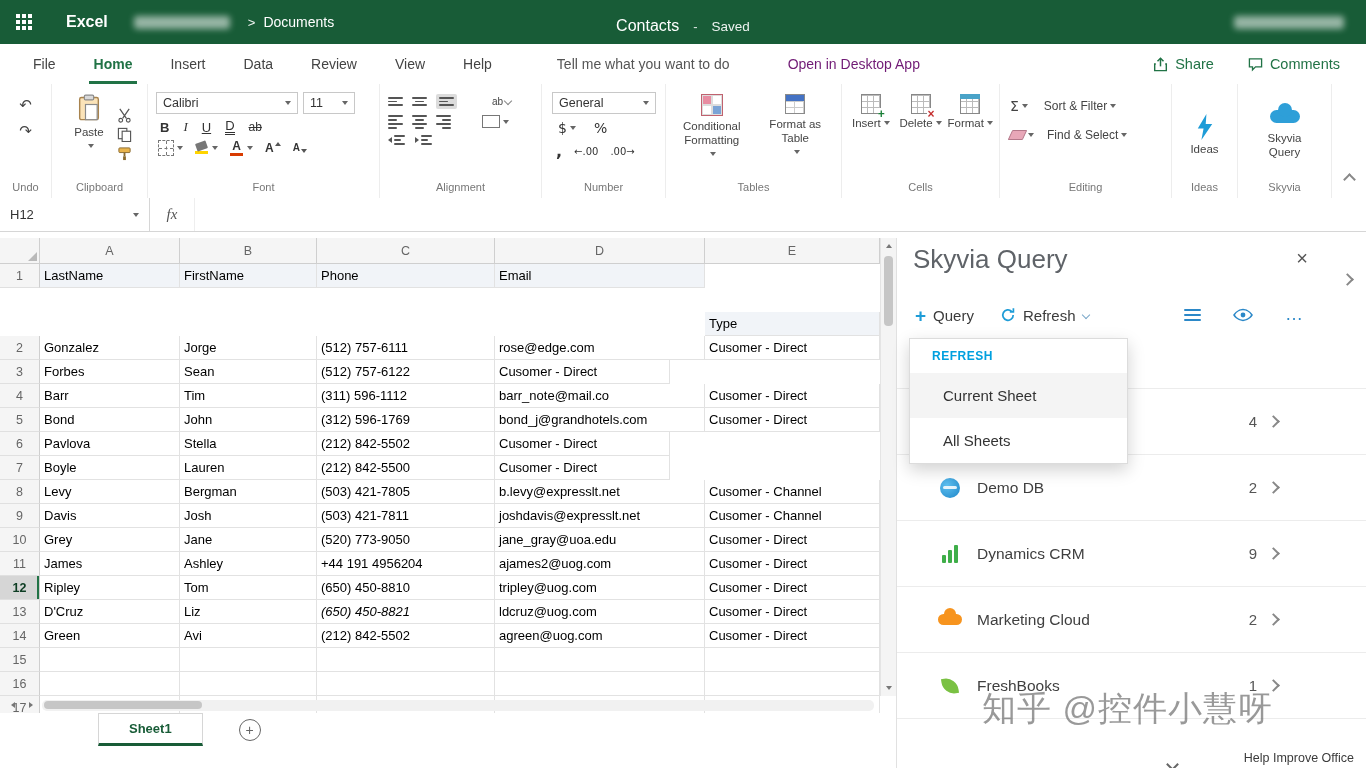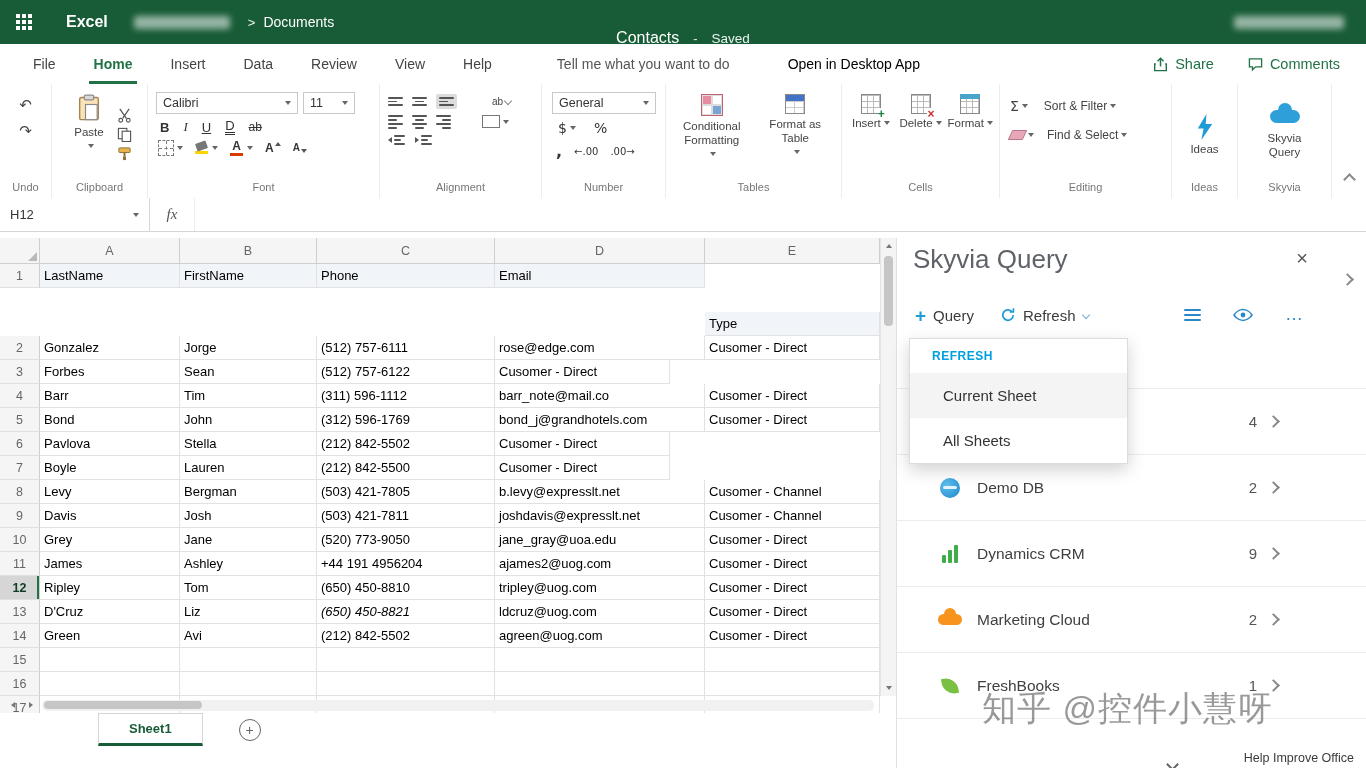--- a/index.html
+++ b/index.html
@@ -10,34 +10,34 @@
           display:flex;align-items:center}
   .waffle{width:48px;height:44px;display:flex;align-items:center;justify-content:center;cursor:pointer}
   .waffle .wgrid{display:grid;grid-template-columns:repeat(3,4px);grid-template-rows:repeat(3,4px);gap:2px}
   .waffle .wgrid b{background:#fff;display:block}
   .appname{font-size:16px;font-weight:700;margin:0 26px 0 18px}
   .redact{height:13px;border-radius:3px;background:rgba(255,255,255,.55);filter:blur(3px)}
   .r1{width:96px;margin-right:10px}
   .r2{width:110px;margin:0 22px 0 auto}
   .crumb-sep{margin:0 8px;font-size:13px;opacity:.95}
   .crumb{font-size:14px}
-  .doc-center{position:absolute;left:0;right:0;top:16px;height:44px;display:flex;align-items:center;
+  .doc-center{position:absolute;left:0;right:0;top:4px;height:44px;display:flex;align-items:center;
               justify-content:center;gap:14px;pointer-events:none}
   .doc-center .t{font-size:16px;pointer-events:auto}
   .doc-center .dash{font-size:13px;opacity:.85}
   .doc-center .saved{font-size:13.5px;opacity:.92;pointer-events:auto}
   
   .menurow{position:absolute;top:44px;left:0;right:0;height:40px;background:#fff;
            border-bottom:1px solid #e3e3e3;display:flex;align-items:center;font-size:14px}
   .mtabs{display:flex;align-items:stretch;height:100%;margin-left:14px}
   .mtab{display:flex;align-items:center;padding:0 19px;color:#444;cursor:pointer;position:relative}
   .mtab.active{color:#217346;font-weight:700}
   .mtab.active::after{content:'';position:absolute;left:14px;right:14px;bottom:0;height:3px;background:#217346}
   .tellme{color:#555;margin-left:46px;cursor:text}
-  .opendesk{color:#000000;margin-left:58px;cursor:pointer}
+  .opendesk{color:#701a75;margin-left:58px;cursor:pointer}
   .mright{margin-left:auto;display:flex;align-items:center;gap:34px;padding-right:26px}
   .mbtn{display:flex;align-items:center;gap:7px;color:#217346;font-size:14.5px;cursor:pointer}
   
   .ribbon{position:absolute;top:84px;left:0;right:0;height:114px;background:#fff;
           border-bottom:1px solid #d9d9d9;display:flex}
   .rgroup{display:flex;flex-direction:column;border-right:1px solid #ededed;padding:6px 4px 0 4px;box-sizing:border-box}
   .gcontent{flex:1;display:flex}
   .glabel{text-align:center;font-size:11px;color:#777;padding:2px 0 5px}
   .g-undo{width:52px}.g-clip{width:96px}.g-font{width:232px}.g-align{width:162px}.g-num{width:124px}
   .g-tables{width:176px}.g-cells{width:158px}.g-edit{width:172px}.g-ideas{width:66px}.g-skyvia{width:94px}

